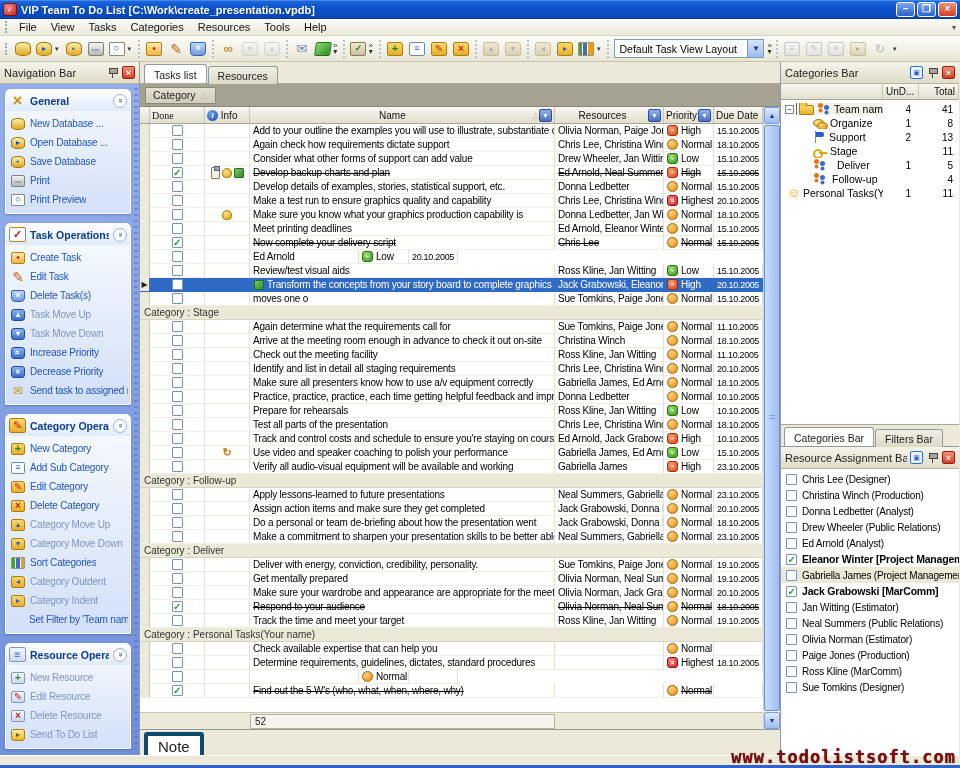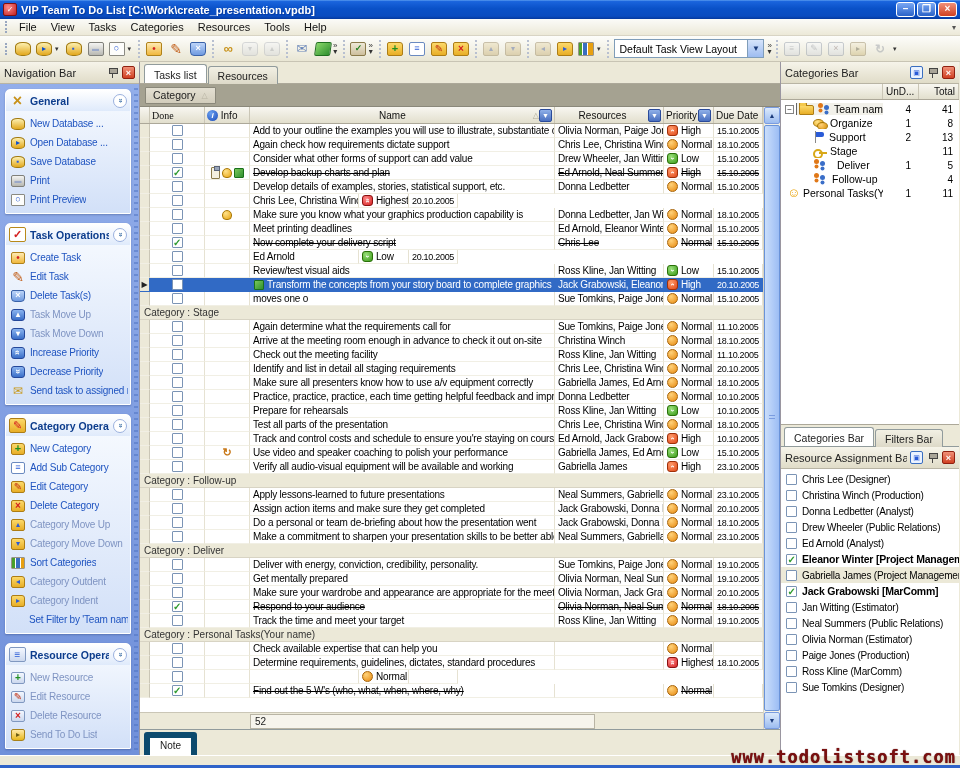--- a/index.html
+++ b/index.html
@@ -132,25 +132,25 @@
   .ii-clip { width:9px; height:12px; background:#f4f0e0; border:1px solid #8a7a4a; border-radius:1px; position:relative;}
   .ii-clip::before{ content:""; position:absolute; left:2px; top:-2px; width:4px; height:3px; background:#98a4b8; border:1px solid #5a6478;}
   .ii-bell { width:10px; height:10px; border-radius:50% 50% 40% 40%; background:radial-gradient(circle at 35% 30%,#ffe28a,#e8a410);
     border:1px solid #a87808;}
   .ii-note { width:10px; height:10px; background:linear-gradient(135deg,#7ac85a,#2f8f2f); border:1px solid #1a701a; border-radius:1px;}
   .ii-rec { color:#c87818; font-weight:bold; font-size:11px;}
   .nameic { margin-right:3px; }
 
   
   .sumrow { position:absolute; top:650px; left:0; width:623px; height:17px; background:#ece9d8; border-top:1px solid #cac6b6; display:flex; align-items:center;}
-  .sumbox { margin-left:110px; width:345px; height:15px; background:#f6f4ec; border:1px solid #b8b4a4; font-size:10px;
+  .sumbox { margin-left:110px; width:305px; height:15px; background:#f6f4ec; border:1px solid #b8b4a4; font-size:10px;
     display:flex; align-items:center; padding:0 4px; color:#222;}
   .notestrip { position:absolute; top:667px; left:0; right:0; height:26px; background:#ece9d8; border-top:1px solid #919b9c;
     display:flex; align-items:flex-start; padding:2px 0 0 4px;}
-  .notetab { background:#fff; border:6px solid #0c4a6e; border-radius:3px 3px 0 0; font-size:10px; padding:2px 10px 4px; color:#222;}
+  .notetab { background:#fff; border:4px solid #0c4a6e; border-radius:3px 3px 0 0; font-size:15px; padding:2px 10px 4px; color:#222;}
 
   
   .vscroll { position:absolute; top:45px; right:0; width:17px; height:622px; background:#f1f0e6; border-left:1px solid #d8d4c4;
     display:flex; flex-direction:column;}
   .sbtn { height:17px; background:linear-gradient(#dceafc,#9cbcf0); border:1px solid #7a9ce0; border-radius:2px; color:#1a3a7a;
     font-size:7px; display:flex; align-items:center; justify-content:center; flex:none;}
   .sthumb { flex:1; margin:1px 0; background:linear-gradient(90deg,#cadefb,#9cbdf4); border:1px solid #6a93d8; border-radius:2px; position:relative;}
   .sthumb::after{ content:""; position:absolute; left:4px; right:4px; top:50%; height:5px; margin-top:-3px;
     background:repeating-linear-gradient(180deg,#7a9ce0 0 1px,transparent 1px 3px);}
 
@@ -756,20 +756,23 @@
             <div class="tcell due c-due">
               <span class="txt">15.10.2005</span>
             </div>
           </div>
           <div class="trow">
             <div class="tcell gut c-gut"></div>
             <div class="tcell ctr c-done">
               <span class="cb"></span>
             </div>
             <div class="tcell ctr c-info"></div>
+            <div class="tcell c-name">
+              <span class="txt">Make a test run to ensure graphics quality and capability</span>
+            </div>
             <div class="tcell c-res">
               <span class="txt">Chris Lee, Christina Winch</span>
             </div>
             <div class="tcell c-pri">
               <span class="pri-ic p-highest">
                 <span>»</span>
               </span>
               <span class="txt">Highest</span>
             </div>
             <div class="tcell due c-due">

